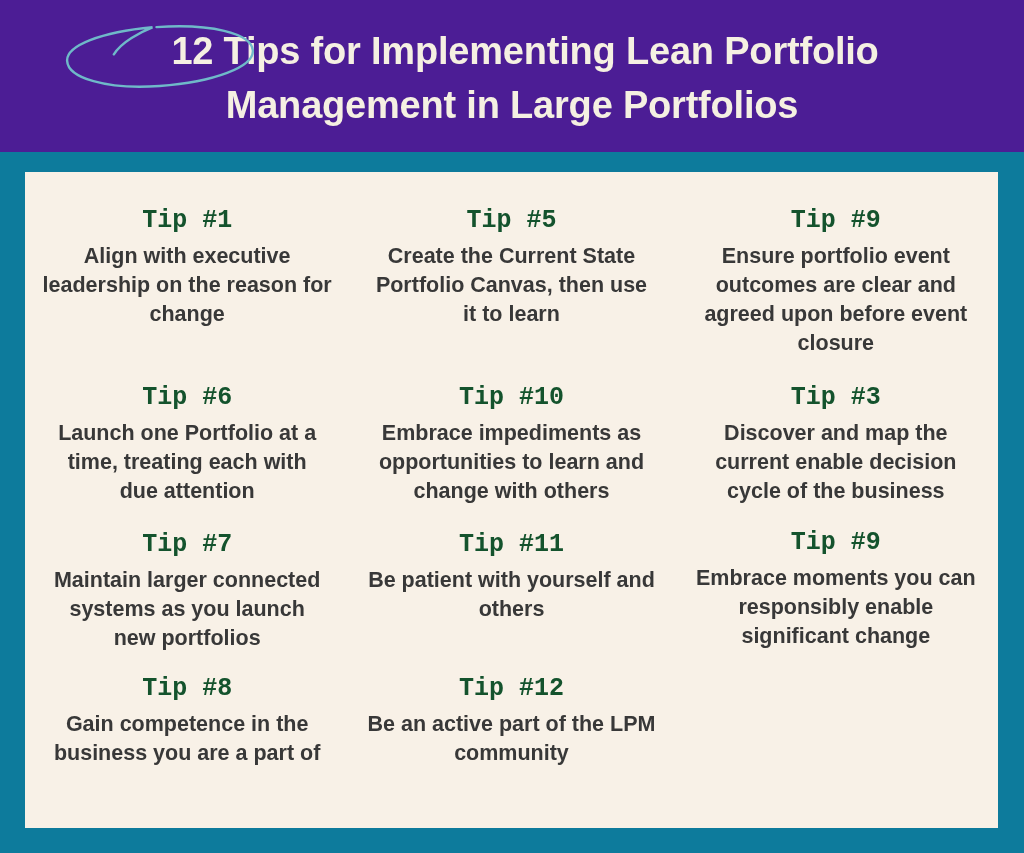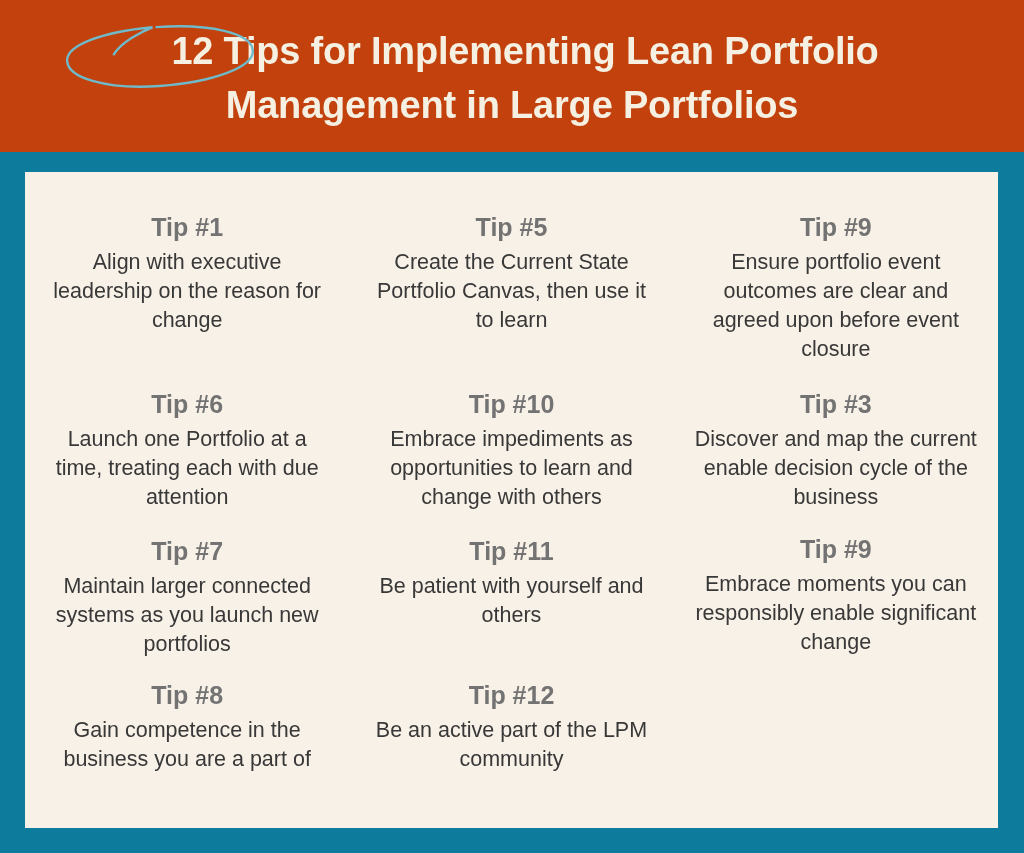--- a/index.html
+++ b/index.html
@@ -15,21 +15,21 @@
     position: relative;
   }
 
   
   .header {
     position: absolute;
     left: 0;
     top: 0;
     width: 1024px;
     height: 152px;
-    background: #c2410c;
+    background: #4c1d95;
   }
   .title-wrap {
     position: absolute;
     left: 0;
     top: 24px;
     width: 1024px;
     text-align: center;
   }
   .title-line {
     color: #f5f0e2;
@@ -76,32 +76,32 @@
     grid-template-rows: 175px 147px 146px 188px;
     column-gap: 0px;
   }
 
   .tip {
     text-align: center;
     padding: 0 14px;
     box-sizing: border-box;
   }
   .tip-heading {
-    color: #737373;
-    font-family: Liberation Sans, sans-serif;
+    color: #14532d;
+    font-family: Liberation Mono, monospace;
     font-weight: bold;
     font-size: 25px;
     line-height: 30px;
-    margin: 14px 0 6px 0;
+    margin: 8px 0 6px 0;
     white-space: nowrap;
   }
   .tip-body {
     color: #383838;
     font-family: "Liberation Sans", sans-serif;
-    font-weight: normal;
+    font-weight: bold;
     font-size: 21.5px;
     line-height: 29px;
     margin: 0;
     max-width: 300px;
     margin-left: auto;
     margin-right: auto;
   }
 
   
   .r1 { padding-top: 26px; }

